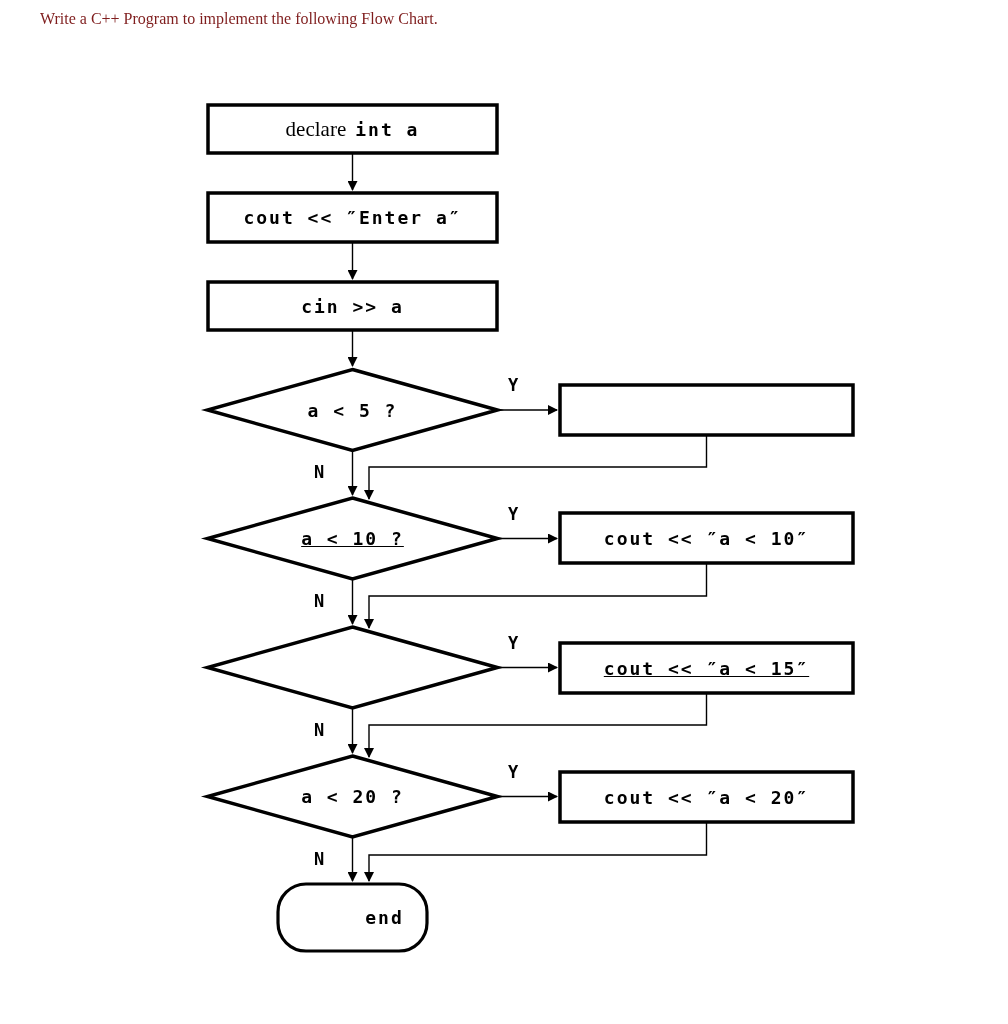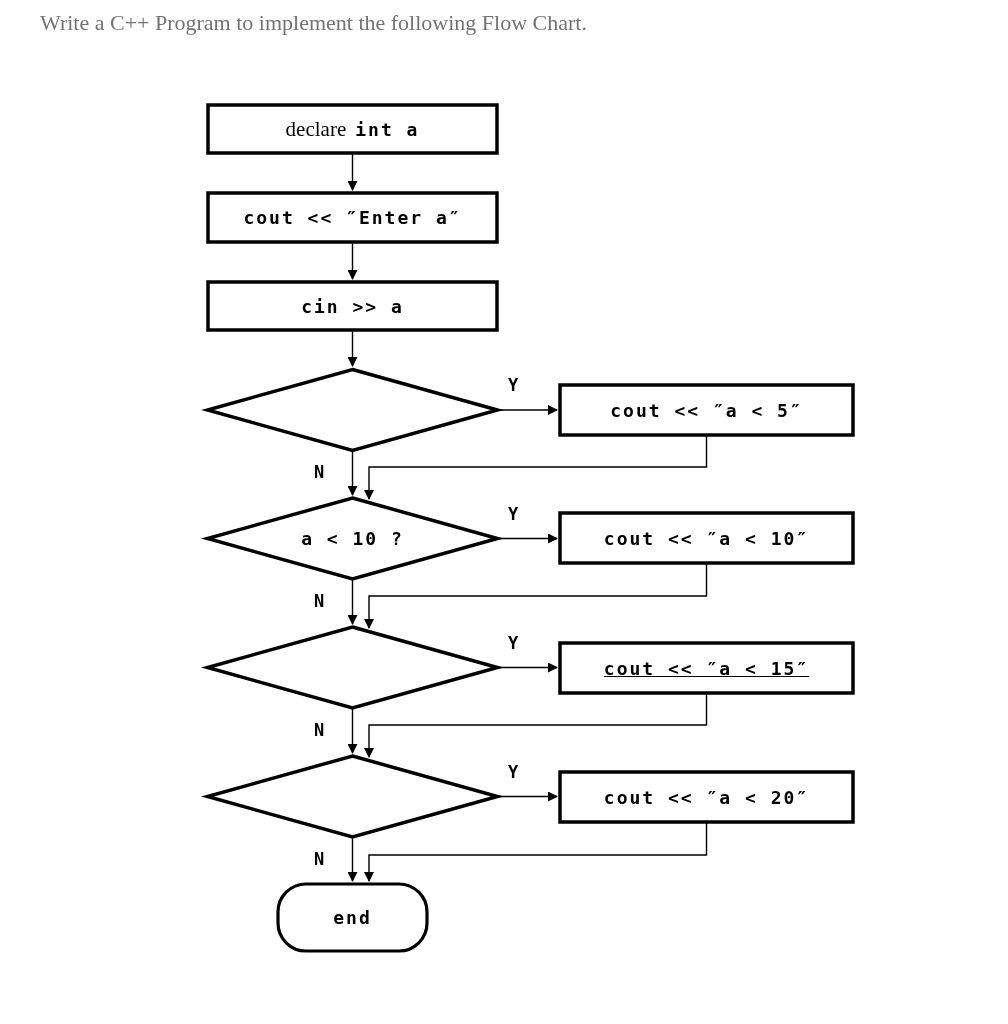--- a/index.html
+++ b/index.html
@@ -14,22 +14,22 @@
     background: #ffffff;
     overflow: hidden;
     font-family: "DejaVu Sans Mono", monospace;
     color: #000;
   }
   .title {
     position: absolute;
     left: 40px;
     top: 10px;
     font-family: "Liberation Serif", serif;
-    font-size: 22px;
-    color: #737373;
+    font-size: 16px;
+    color: #7f1d1d;
     white-space: nowrap;
   }
   svg.diagram {
     position: absolute;
     left: 0;
     top: 0;
     width: 1008px;
     height: 1024px;
   }
   .shape {
@@ -128,32 +128,33 @@
 
   <div class="lbl mixed" style="left:208px; top:105px; width:289px; height:48px;border-radius:12px;">
     <span class="serif">declare</span>
     <span>int a</span>
   </div>
 
   <div class="lbl" style="left:208px; top:282px; width:289px; height:48px;">cin &gt;&gt; a</div>
 
   <div class="lbl" style="left:208px; top:193px; width:289px; height:49px;">cout &lt;&lt; ″Enter a″</div>
 
-  <div class="lbl" style="left:208px; top:498px; width:289px; height:81px;">a &lt; 10 ?</div>
+  <div class="lbl" style="left:208px; top:370px; width:289px; height:81px;">a &lt; 5 ?</div>
+  <div class="lbl" style="left:208px; top:498px; width:289px; height:81px;text-decoration:underline;">a &lt; 10 ?</div>
+  <div class="lbl" style="left:208px; top:756px; width:289px; height:81px;">a &lt; 20 ?</div>
 
-  <div class="lbl" style="left:560px; top:385px; width:293px; height:50px;">cout &lt;&lt; ″a &lt; 5″</div>
   <div class="lbl" style="left:560px; top:513px; width:293px; height:50px;border-radius:23px;">cout &lt;&lt; ″a &lt; 10″</div>
   <div class="lbl" style="left:560px; top:643px; width:293px; height:50px;text-decoration:underline;">cout &lt;&lt; ″a &lt; 15″</div>
   <div class="lbl" style="left:560px; top:772px; width:293px; height:50px;text-align:center;">cout &lt;&lt; ″a &lt; 20″</div>
 
   <div class="yn" style="left:500px; top:375px;">Y</div>
   <div class="yn" style="left:500px; top:504px;">Y</div>
   <div class="yn" style="left:500px; top:633px;">Y</div>
   <div class="yn" style="left:500px; top:762px;">Y</div>
 
   <div class="yn" style="left:306px; top:462px;">N</div>
   <div class="yn" style="left:306px; top:591px;">N</div>
   <div class="yn" style="left:306px; top:720px;">N</div>
   <div class="yn" style="left:306px; top:849px;">N</div>
 
-  <div class="lbl" style="left:278px; top:884px; width:149px; height:67px;">end</div>
+  <div class="lbl" style="left:278px; top:884px; width:149px; height:67px;padding-left:32px;">end</div>
 
 </div>
 
 </body></html>

